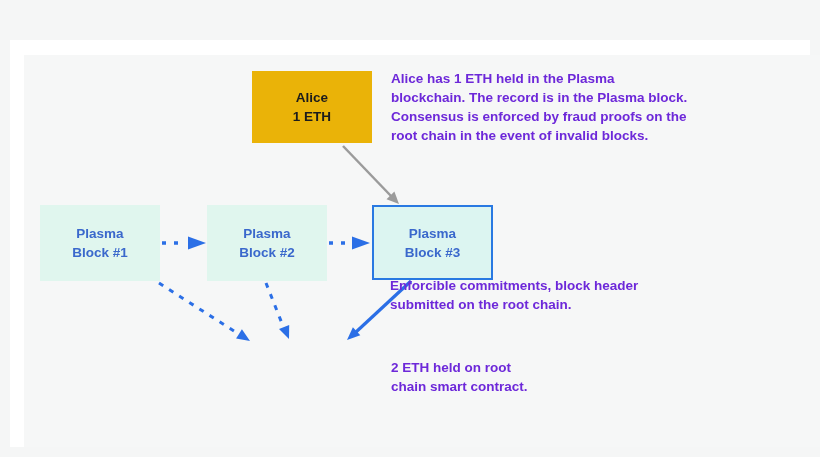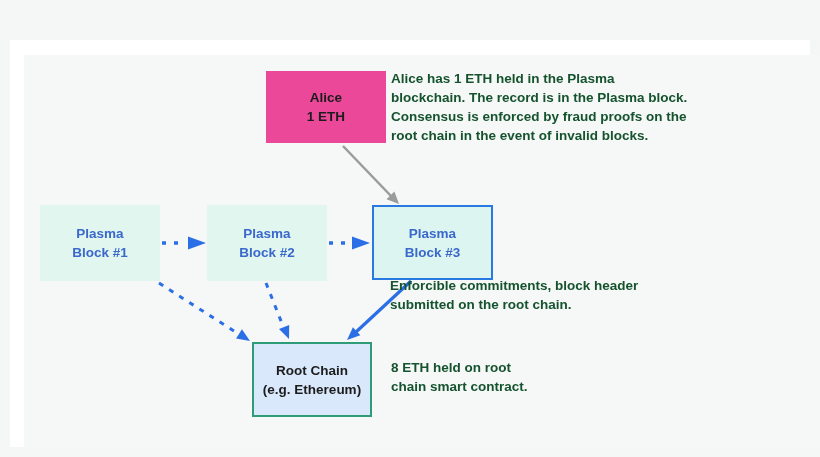--- a/index.html
+++ b/index.html
@@ -4,29 +4,29 @@
 <style>
   html,body{margin:0;padding:0;}
   body{background:#f5f6f6;font-family:"Liberation Sans",sans-serif;}
   .canvas{position:relative;width:820px;height:457px;overflow:hidden;background:#f5f6f6;}
   .frame-top{position:absolute;left:10px;top:40px;width:800px;height:15px;background:#ffffff;}
   .frame-left{position:absolute;left:10px;top:40px;width:14px;height:407px;background:#ffffff;}
   .inner{position:absolute;left:24px;top:55px;width:796px;height:392px;background:#f6f7f7;}
   .node{position:absolute;display:flex;align-items:center;justify-content:center;
         text-align:center;font-weight:bold;font-size:13.5px;line-height:19px;
         white-space:pre-line;box-sizing:border-box;}
-  #alice-box{left:266px;top:71px;width:120px;height:72px;background:#ec4899;color:#1c1c1c;}
+  #alice-box{left:252px;top:71px;width:120px;height:72px;background:#eab308;color:#1c1c1c;}
   #plasma1-box{left:40px;top:205px;width:120px;height:76px;background:#e0f6ee;color:#3a68cc;}
   #plasma2-box{left:207px;top:205px;width:120px;height:76px;background:#e0f6ee;color:#3a68cc;}
   #plasma3-box{left:372px;top:205px;width:121px;height:75px;background:#dcf5f1;color:#3a68cc;
                border:2.5px solid #2979e2;}
   #root-box{left:252px;top:342px;width:120px;height:75px;background:#d9e8fa;color:#1c1c1c;
             border:2.5px solid #2e9c77;}
   .note{position:absolute;font-weight:bold;font-size:13.5px;line-height:19px;
-        color:#14532d;white-space:pre-line;}
+        color:#6d28d9;white-space:pre-line;}
   #alice-note{left:391px;top:69px;width:330px;}
   #commitments-note{left:390px;top:276px;width:310px;}
   #eth-note{left:391px;top:358px;width:230px;}
   .arrows{position:absolute;left:0;top:0;width:820px;height:457px;pointer-events:none;}
 </style>
 </head>
 <body>
 
 <div class="canvas">
 
@@ -68,29 +68,25 @@
   <div class="node" id="plasma2-box">
     <span>Plasma
 Block #2</span>
   </div>
 
   <div class="node" id="plasma3-box">
     <span>Plasma
 Block #3</span>
   </div>
 
-  <div class="node" id="root-box">
-    <span>Root Chain
-(e.g. Ethereum)</span>
-  </div>
 
   <div class="note" id="alice-note">Alice has 1 ETH held in the Plasma
 blockchain. The record is  in the Plasma block.
 Consensus is enforced by fraud proofs on the
 root chain in the event of invalid blocks.</div>
 
   <div class="note" id="commitments-note">Enforcible commitments, block header
 submitted on the root chain.</div>
 
-  <div class="note" id="eth-note">8 ETH held on root
+  <div class="note" id="eth-note">2 ETH held on root
 chain smart contract.</div>
 
 </div>
 
 </body></html>

